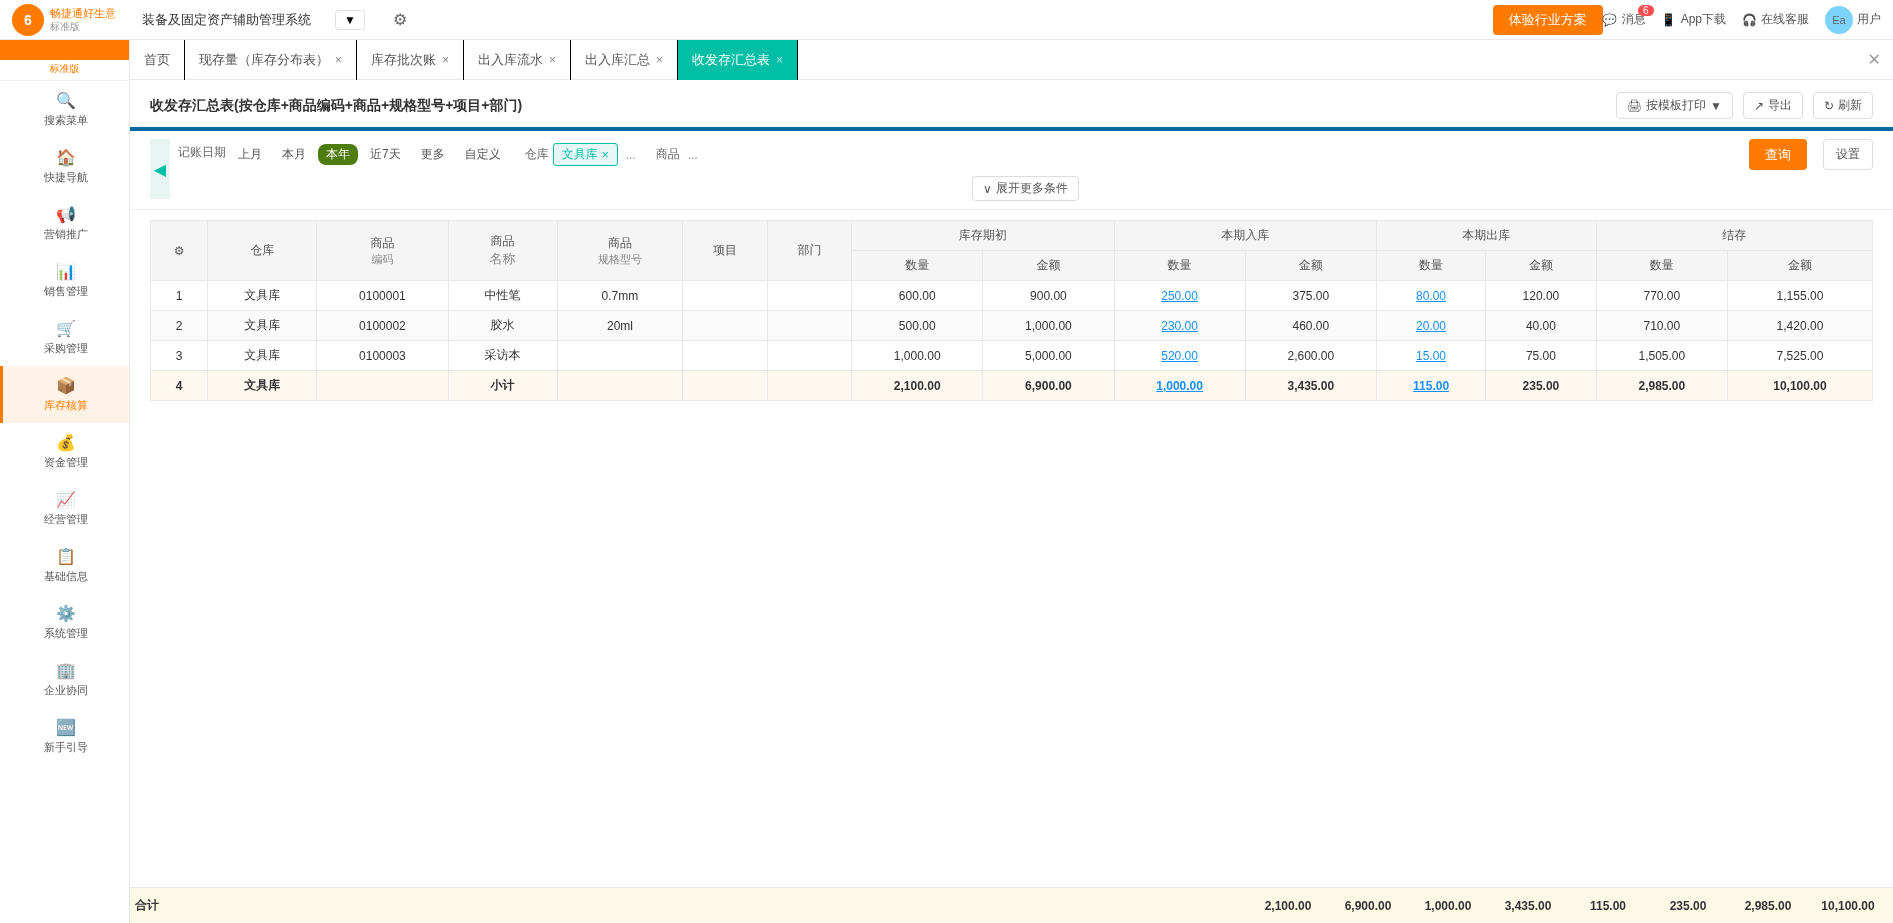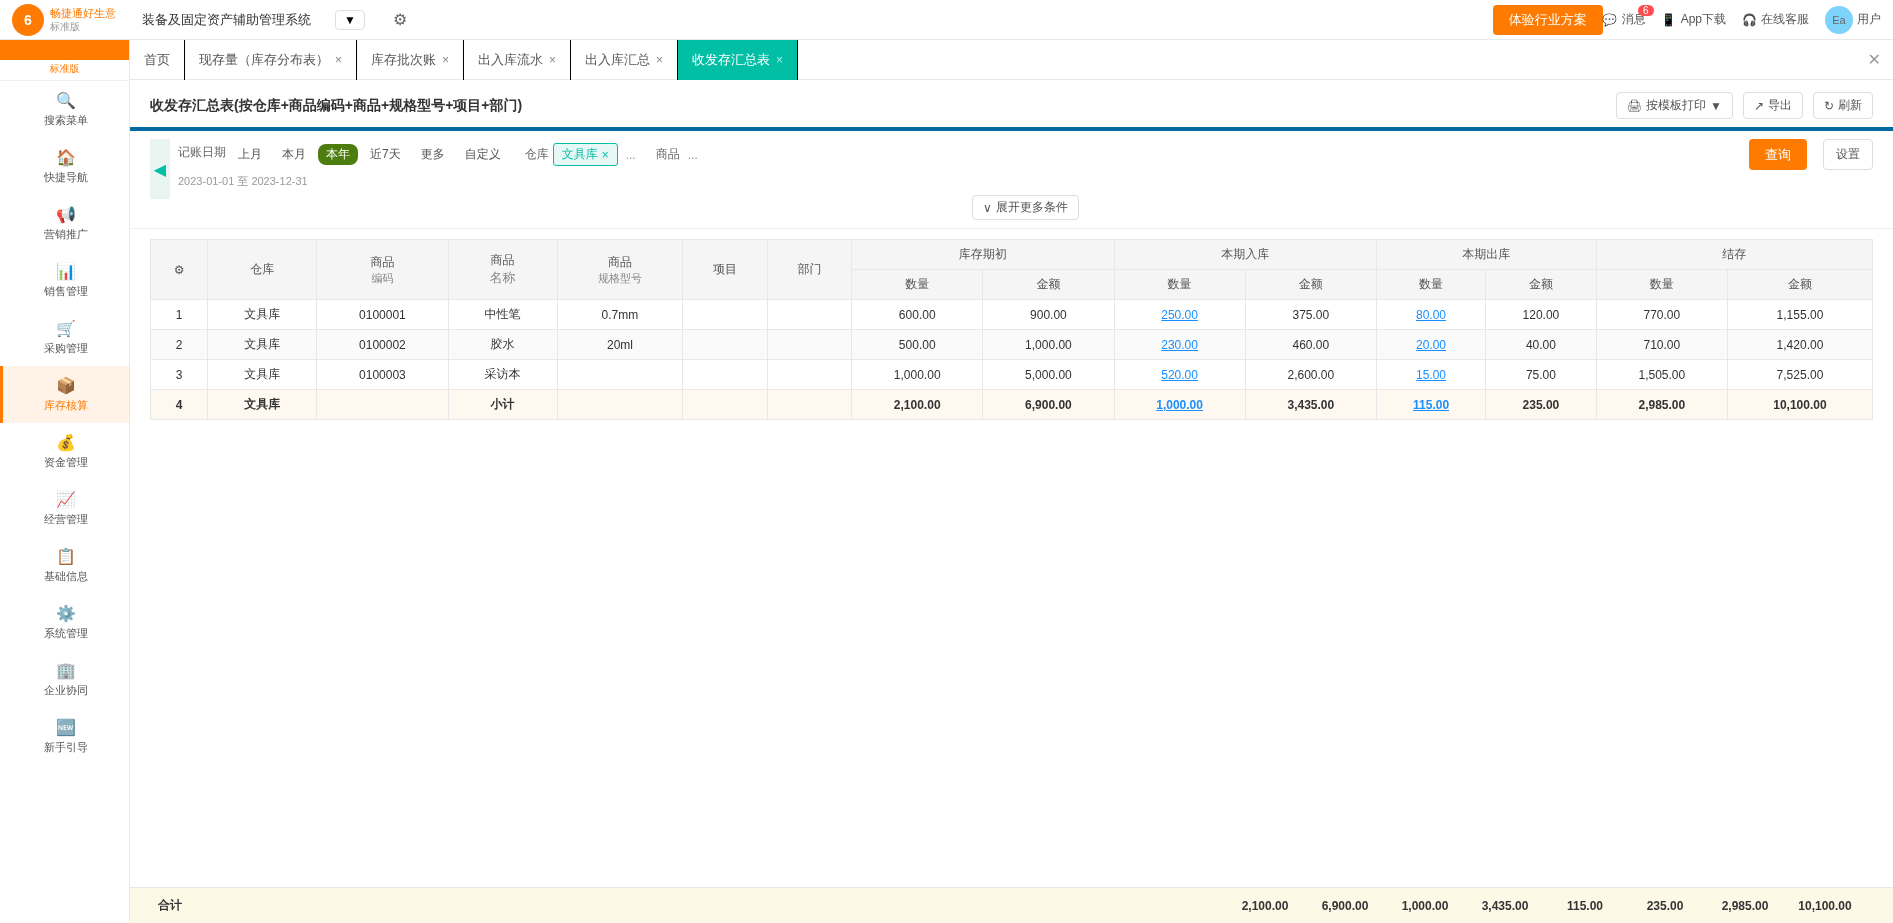--- a/index.html
+++ b/index.html
@@ -61,21 +61,21 @@
     tbody tr td { border: 1px solid #e8e8e8; padding: 6px 8px; text-align: center; color: #333; }
     tbody tr:nth-child(odd) { background: #fff; }
     tbody tr:nth-child(even) { background: #fafafa; }
     tbody tr.subtotal { background: #fff8f0; font-weight: bold; }
     .link-text { color: #1890ff; text-decoration: underline; cursor: pointer; }
 
     
     .side-arrow { width: 20px; background: #e8f5f3; border: none; cursor: pointer; color: #00bfa5; font-size: 16px; display: flex; align-items: center; justify-content: center; }
 
     
-    .bottom-total-bar { height: 36px; background: #fef9e7; border-top: 1px solid #e8e8e8; display: flex; align-items: center; padding: 0 28px; font-size: 12px; font-weight: bold; flex-shrink: 0; }
+    .bottom-total-bar { height: 36px; background: #fef9e7; border-top: 1px solid #e8e8e8; display: flex; align-items: center; padding: 0 5px; font-size: 12px; font-weight: bold; flex-shrink: 0; }
   </style>
 </head>
 <body>
 
 <div class="app-wrapper">
 
   <div class="top-bar">
     <div class="top-logo">
       <div class="top-logo-icon">6</div>
       <div class="top-logo-text">
@@ -246,23 +246,20 @@
                   <span style="color:#666;font-size:12px;">商品</span>
                   <span class="filter-dots">...</span>
                 </div>
 
                 <div style="margin-left:auto;display:flex;gap:16px;">
                   <button class="query-btn">查询</button>
                   <button class="settings-btn">设置</button>
                 </div>
               </div>
 
-              <div style="margin-top:4px;">
-                <span style="font-size:11px;color:#999;">2023-01-01 至 2023-12-31</span>
-              </div>
 
               <div style="margin-top:6px;display:flex;justify-content:center;">
                 <button class="expand-btn">
                   <span>∨</span>
                   <span>展开更多条件</span>
                 </button>
               </div>
             </div>
           </div>
         </div>

